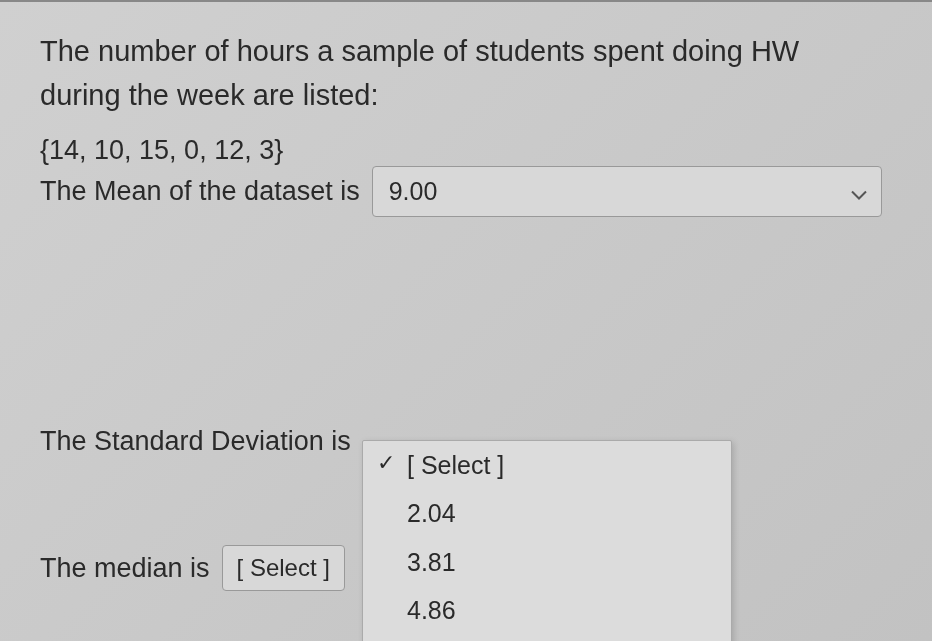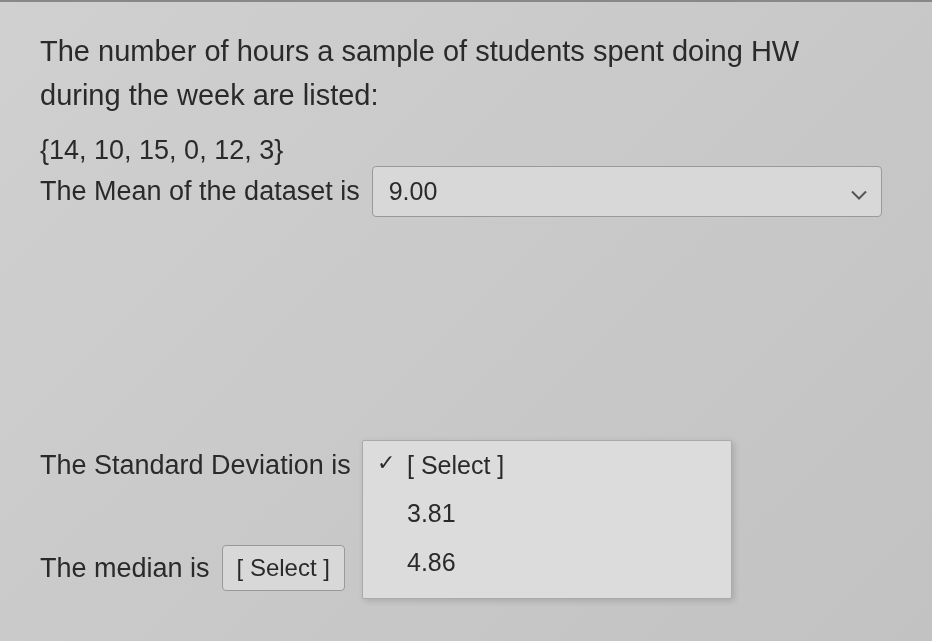--- a/index.html
+++ b/index.html
@@ -90,21 +90,21 @@
     }
     .dropdown-option.selected::before {
       content: "✓";
       position: absolute;
       left: 14px;
       font-size: 22px;
       color: #2a2a2a;
     }
     .row-sd {
       position: absolute;
-      top: 450px;
+      top: 426px;
       left: 40px;
       font-size: 27px;
       color: #2a2a2a;
     }
     .row-median {
       position: absolute;
       top: 545px;
       left: 40px;
       font-size: 27px;
       color: #2a2a2a;
@@ -138,20 +138,23 @@
 
   <div class="row-sd">
     <span>The Standard Deviation is</span>
   </div>
 
   <div class="dropdown-open">
     <div class="dropdown-option selected">
       <span>[ Select ]</span>
     </div>
     <div class="dropdown-option">
+      <span>2.04</span>
+    </div>
+    <div class="dropdown-option">
       <span>3.81</span>
     </div>
     <div class="dropdown-option">
       <span>4.86</span>
     </div>
     <div class="dropdown-option">
       
     </div>
 
   </div>

